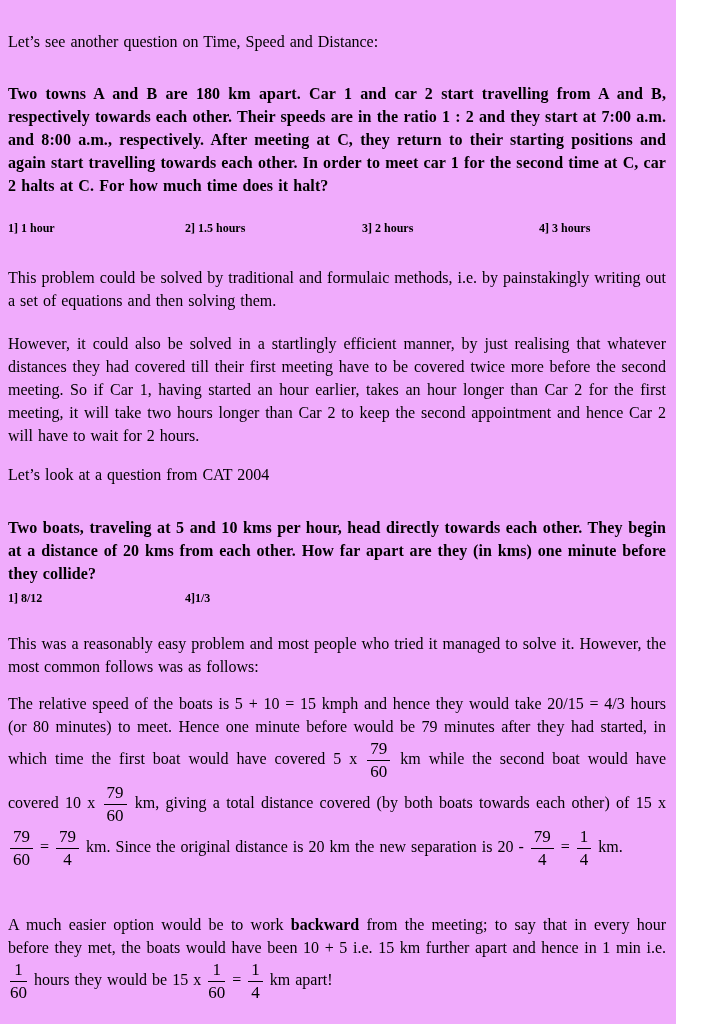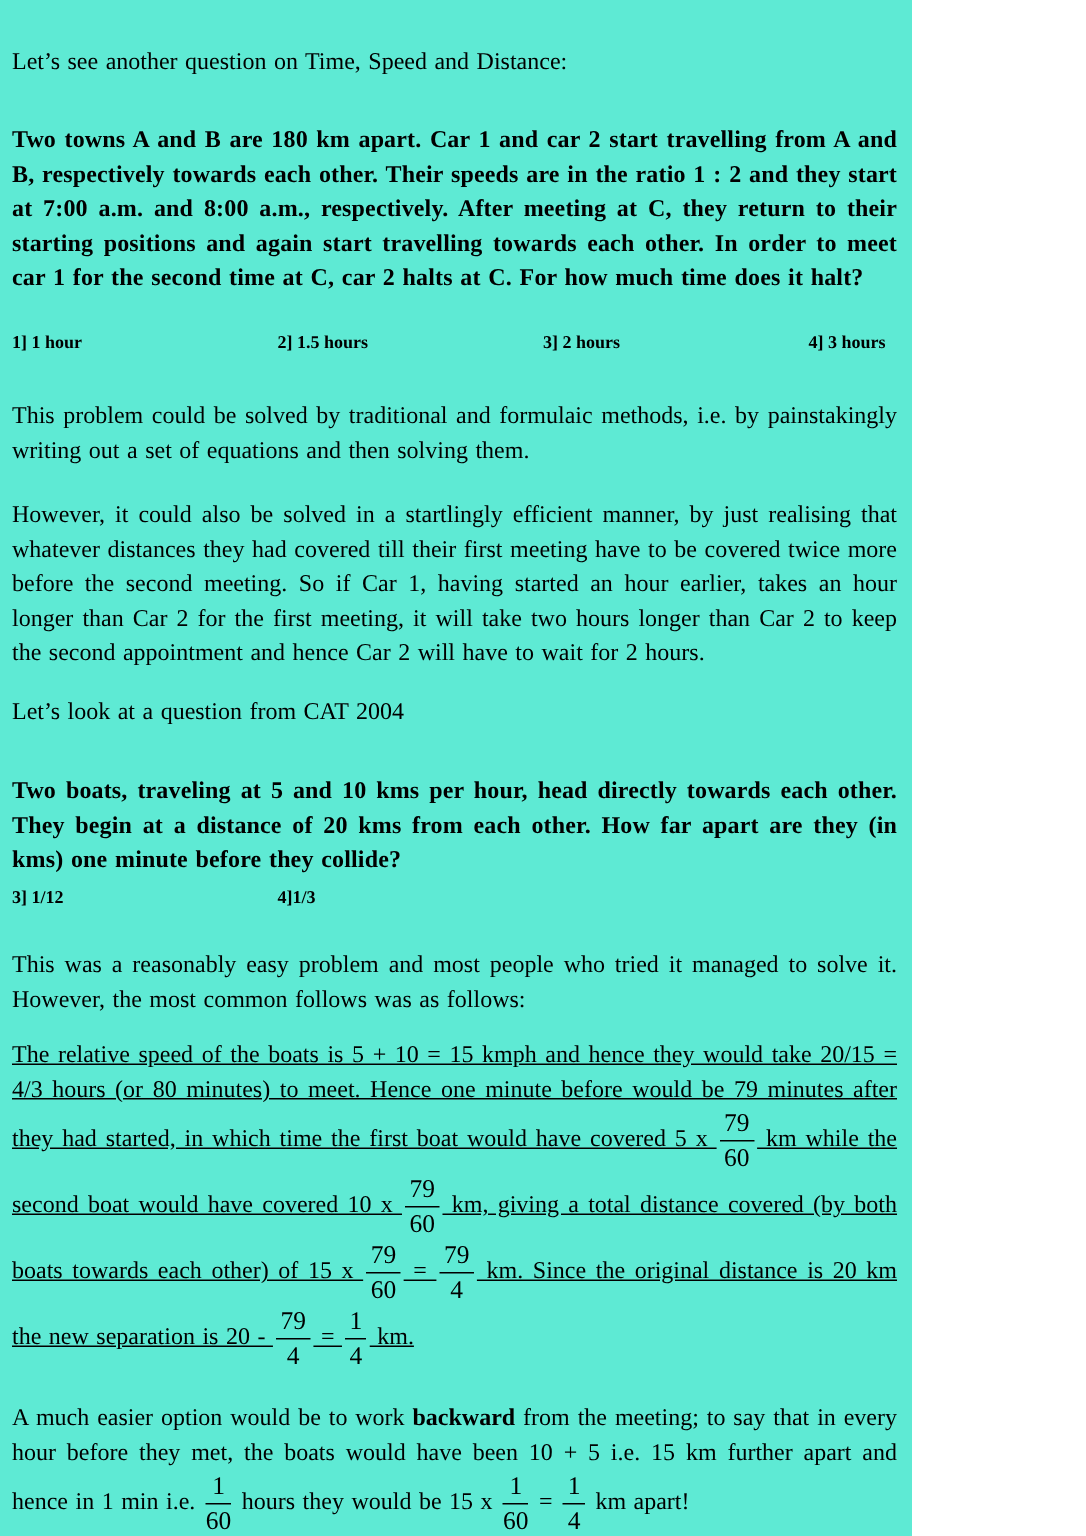--- a/index.html
+++ b/index.html
@@ -9,23 +9,23 @@
   }
   body {
     width: 724px;
     height: 1024px;
     overflow: hidden;
     font-family: "Liberation Serif", serif;
     color: #000000;
   }
   .page {
     box-sizing: border-box;
-    width: 608px;
+    width: 676px;
     height: 1024px;
-    background: #5eead4;
+    background: #f0abfc;
     padding: 30px 10px 0 8px;
   }
   .para {
     margin: 0;
     font-size: 16px;
     line-height: 23px;
     text-align: justify;
     word-spacing: 1px;
   }
   .para.no-justify { text-align: left; }
@@ -64,41 +64,41 @@
   
   .b0  { margin-bottom: 29px; }
   .b1  { margin-bottom: 20px; }
   .b2  { margin-bottom: 26px; }
   .b3  { margin-bottom: 20px; }
   .b4  { margin-bottom: 16px; }
   .b5  { margin-bottom: 30px; }
   .b6  { margin-bottom: 2px;  }
   .b7  { margin-bottom: 22px; }
   .b8  { margin-bottom: 14px; }
-  .b9  { margin-bottom: 20px; text-decoration: underline; }
+  .b9  { margin-bottom: 43px; }
   .b10 { margin-bottom: 0;    }
 </style>
 </head>
 <body>
 
 <div class="page">
   <div id="doc" class="doc">
       <p class="para b0 no-justify"><span>Let’s see another question on Time, Speed and Distance:</span></p>
       <p class="para b1 bold"><span>Two towns A and B are 180 km apart. Car 1 and car 2 start travelling from A and B, respectively towards each other. Their speeds are in the ratio 1 : 2 and they start at 7:00 a.m. and 8:00 a.m., respectively. After meeting at C, they return to their starting positions and again start travelling towards each other. In order to meet car 1 for the second time at C, car 2 halts at C. For how much time does it halt?</span></p>
       <div class="options b2">
         <span class="opt">1] 1 hour</span>
         <span class="opt">2] 1.5 hours</span>
         <span class="opt">3] 2 hours</span>
         <span class="opt">4] 3 hours</span>
       </div>
       <p class="para b3"><span>This problem could be solved by traditional and formulaic methods, i.e. by painstakingly writing out a set of equations and then solving them.</span></p>
       <p class="para b4"><span>However, it could also be solved in a startlingly efficient manner, by just realising that whatever distances they had covered till their first meeting have to be covered twice more before the second meeting. So if Car 1, having started an hour earlier, takes an hour longer than Car 2 for the first meeting, it will take two hours longer than Car 2 to keep the second appointment and hence Car 2 will have to wait for 2 hours.</span></p>
       <p class="para b5 no-justify"><span>Let’s look at a question from CAT 2004</span></p>
       <p class="para b6 bold"><span>Two boats, traveling at 5 and 10 kms per hour, head directly towards each other. They begin at a distance of 20 kms from each other. How far apart are they (in kms) one minute before they collide?</span></p>
       <div class="options b7">
-        <span class="opt">3] 1/12</span>
+        <span class="opt">1] 8/12</span>
         <span class="opt">4]1/3</span>
       </div>
       <p class="para b8"><span>This was a reasonably easy problem and most people who tried it managed to solve it. However, the most common follows was as follows:</span></p>
       <p class="para b9"><span>The relative speed of the boats is 5 + 10 = 15 kmph and hence they would take 20/15 = 4/3 hours (or 80 minutes) to meet. Hence one minute before would be 79 minutes after they had started, in which time the first boat would have covered 5 x </span><span class="frac"><span class="num">79</span><span class="den">60</span></span><span> km while the second boat would have covered 10 x </span><span class="frac"><span class="num">79</span><span class="den">60</span></span><span> km, giving a total distance covered (by both boats towards each other) of 15 x </span><span class="frac"><span class="num">79</span><span class="den">60</span></span><span> = </span><span class="frac"><span class="num">79</span><span class="den">4</span></span><span> km. Since the original distance is 20 km the new separation is 20 - </span><span class="frac"><span class="num">79</span><span class="den">4</span></span><span> = </span><span class="frac"><span class="num">1</span><span class="den">4</span></span><span> km.</span></p>
       <p class="para b10"><span>A much easier option would be to work </span><span class="seg-bold">backward</span><span> from the meeting; to say that in every hour before they met, the boats would have been 10 + 5 i.e. 15 km further apart and hence in 1 min i.e. </span><span class="frac"><span class="num">1</span><span class="den">60</span></span><span> hours they would be 15 x </span><span class="frac"><span class="num">1</span><span class="den">60</span></span><span> = </span><span class="frac"><span class="num">1</span><span class="den">4</span></span><span> km apart!</span></p>
     </div>
 </div>
 
 </body></html>

